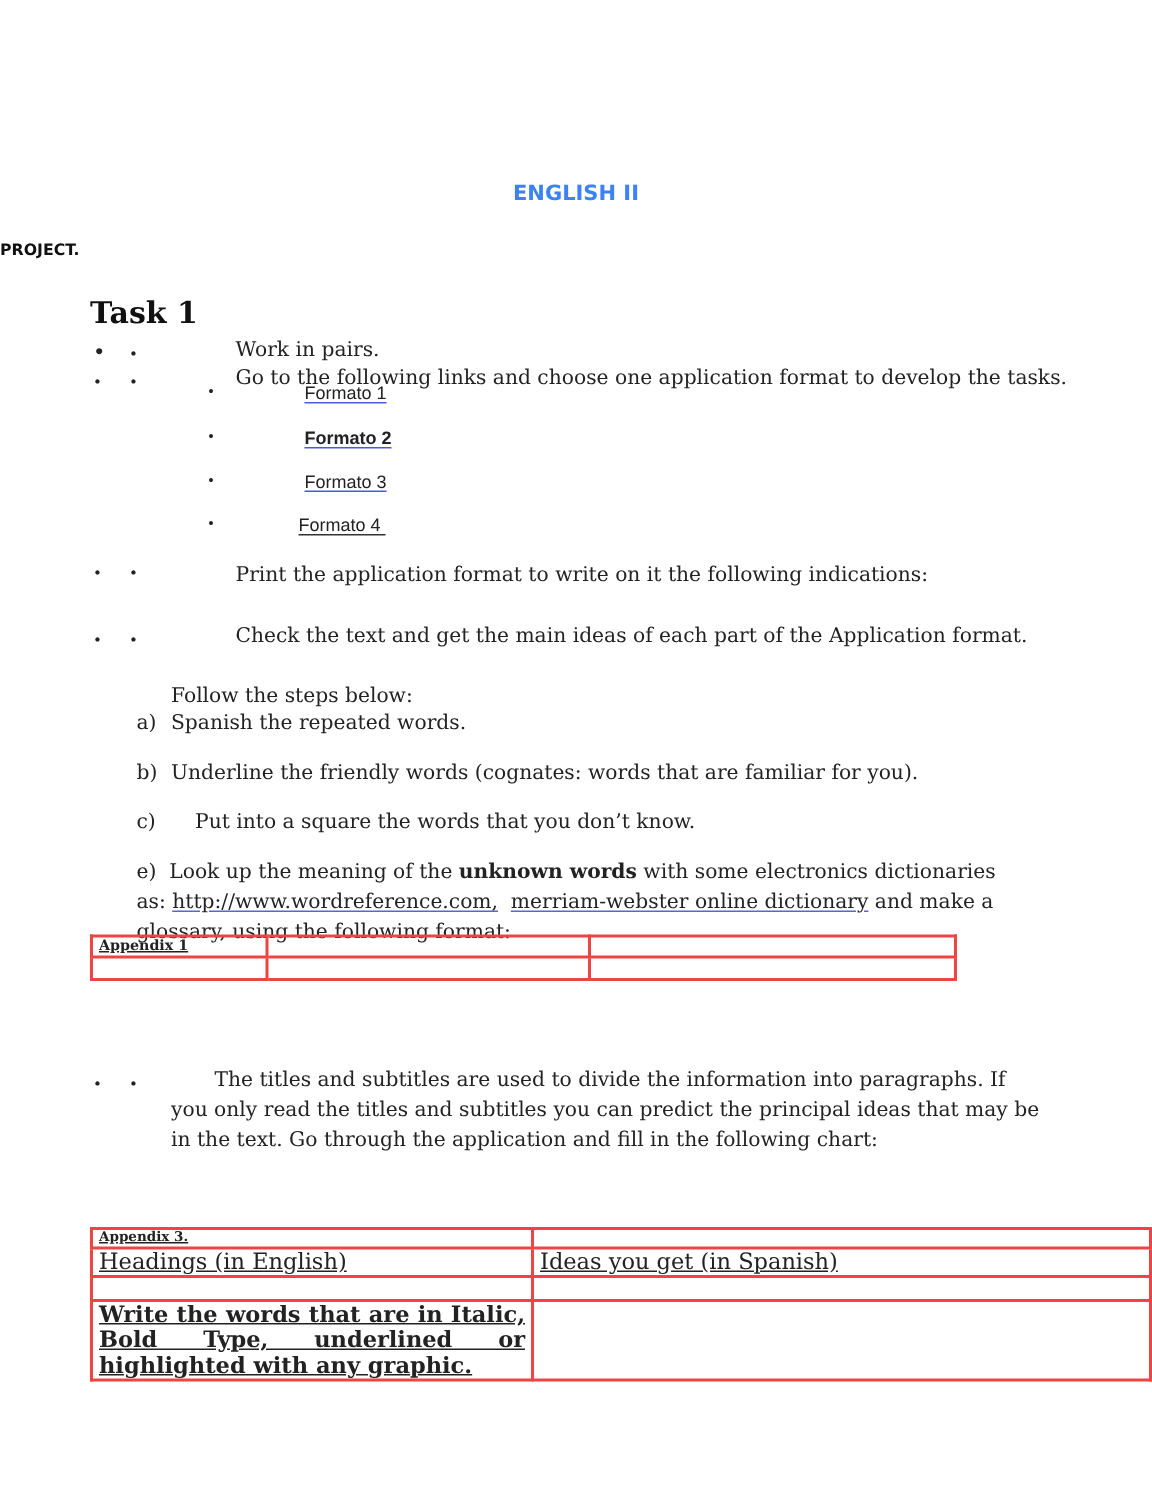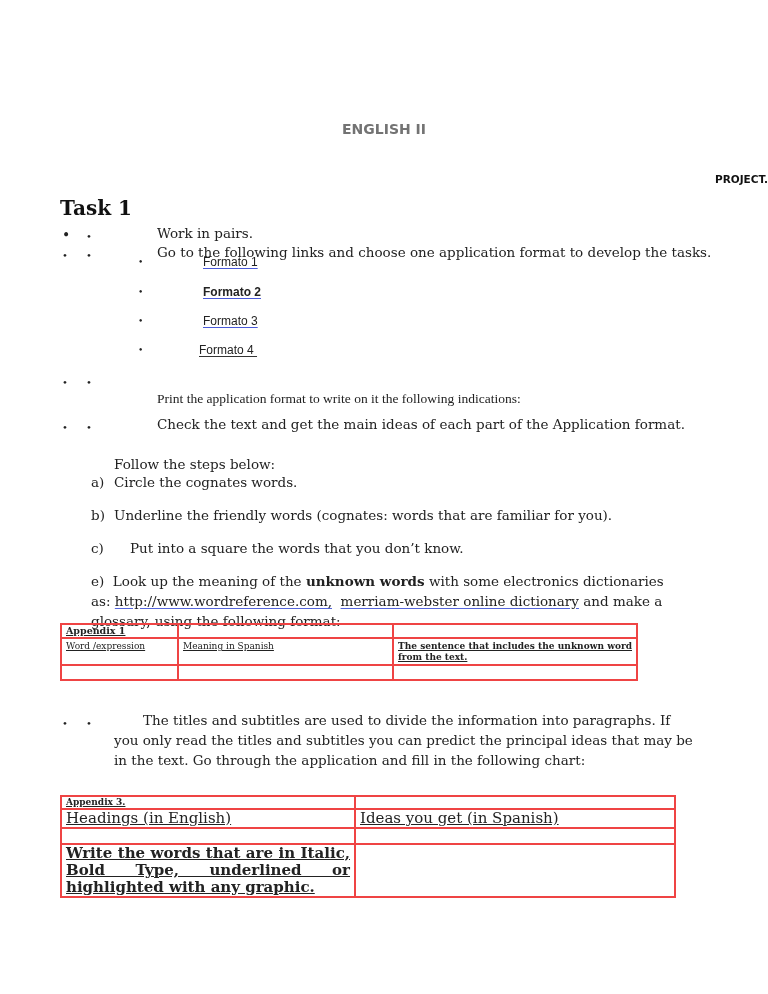--- a/index.html
+++ b/index.html
@@ -1,34 +1,34 @@
 <!DOCTYPE html>
 <html><head>
 <meta charset="utf-8">
 <style>
   html, body { margin:0; padding:0; background:#ffffff; }
   body { width:768px; height:994px; position:relative; overflow:hidden;
          font-family:"DejaVu Serif", serif; color:#222; }
   .abs { position:absolute; }
-  .title { left:0; width:768px; text-align:center; top:121px; font-family:"DejaVu Sans", sans-serif; font-weight:bold; font-size:14px; color:#737373; }
-  .subtitle { left:0; width:768px; text-align:right; top:161px; font-family:"DejaVu Sans", sans-serif; font-weight:bold; font-size:10.5px; color:#111;margin-top:12px; }
+  .title { left:0; width:768px; text-align:center; top:121px; font-family:"DejaVu Sans", sans-serif; font-weight:bold; font-size:14px; color:#3b82f6; }
+  .subtitle { left:0; width:768px; text-align:left; top:161px; font-family:"DejaVu Sans", sans-serif; font-weight:bold; font-size:10.5px; color:#111; }
   .task { left:60px; top:196px; font-weight:bold; font-size:20px; color:#111; }
   .body-text { font-size:13.5px; line-height:20px; color:#222; }
   .bullet-big { font-size:14px; }
   .bullet-small { font-size:10px; }
   .link-item { font-family:"Liberation Sans", sans-serif; font-size:12px; color:#222; text-decoration:underline; text-decoration-color:#4a5ad8; text-underline-offset:2px; }
   .link-item.dark { text-decoration-color:#333; }
   .bul { font-size:9px; color:#222; }
   .url { text-decoration:underline; text-decoration-color:#5566dd; text-underline-offset:2px; }
   table.grid { border-collapse:collapse; position:absolute; }
   table.grid td { border:2px solid #ef4444; padding:0 4px; vertical-align:top;text-decoration:underline; }
   .t1 { left:60px; top:623px; width:578px; font-size:9px; }
   .t1 .hdr { font-weight:bold; font-size:9.5px; }
   .t1 .bold { font-weight:bold; text-align:justify; text-align-last:left; }
-  .t2 { left:60px; top:795px; width:616px; }
+  .t2 { left:60px; top:818px; width:708px; }
   .t2 .small-hdr { font-weight:bold; font-size:9px; }
   .t2 .h { font-size:15px; line-height:17px; }
   .t2 .instr { font-weight:bold; font-size:15px; line-height:17px; text-align:justify; text-align-last:left; }
 </style>
 </head>
 <body>
 
 <div class="abs title">ENGLISH II</div>
 <div class="abs subtitle">PROJECT.</div>
 
@@ -49,54 +49,49 @@
 <a class="abs link-item" style="left:203px; top:285px;font-weight:bold;">Formato 2</a>
 
 <div class="abs bul" style="left:138px; top:316px;">•</div>
 <a class="abs link-item" style="left:203px; top:314px;">Formato 3</a>
 
 <div class="abs bul" style="left:138px; top:345px;">•</div>
 <a class="abs link-item dark" style="left:199px; top:343px; white-space:pre;">Formato 4 </a>
 
 <div class="abs body-text" style="left:62px; top:371px;"><span class="bullet-small">•</span></div>
 <div class="abs body-text" style="left:86px; top:371px;"><span class="bullet-small">•</span></div>
-<div class="abs body-text" style="left:157px; top:389px;font-family:Liberation Serif, serif;">Print the application format to write on it the following indications:</div>
+<div class="abs body-text" style="left:157px; top:373px;">Print the application format to write on it the following indications:</div>
 
 <div class="abs body-text" style="left:62px; top:416px;"><span class="bullet-small">•</span></div>
 <div class="abs body-text" style="left:86px; top:416px;"><span class="bullet-small">•</span></div>
 <div class="abs body-text" style="left:157px; top:414px;text-align:center;">Check the text and get the main ideas of each part of the Application format.</div>
 <div class="abs body-text" style="left:114px; top:434px;margin-top:20px;">Follow the steps below:</div>
 
 <div class="abs body-text" style="left:91px; top:472px;">a)</div>
-<div class="abs body-text" style="left:114px; top:472px;">Circle the cognates words.</div>
+<div class="abs body-text" style="left:114px; top:472px;">Spanish the repeated words.</div>
 
 <div class="abs body-text" style="left:91px; top:505px;">b)</div>
 <div class="abs body-text" style="left:114px; top:505px;">Underline the friendly words (cognates: words that are familiar for you).</div>
 
 <div class="abs body-text" style="left:91px; top:538px;">c)</div>
 <div class="abs body-text" style="left:130px; top:538px;">Put into a square the words that you don’t know.</div>
 
 <div class="abs body-text" style="left:91px; top:571px; width:555px; white-space:nowrap;">
   <span>e)</span>&nbsp;
   <span>Look up the meaning of the </span><b>unknown words</b><span> with some electronics dictionaries</span>
 </div>
 <div class="abs body-text" style="left:91px; top:591px; white-space:pre;"><span>as: </span><a class="url">http://www.wordreference.com,</a>  <a class="url">merriam-webster online dictionary</a><span> and make a</span></div>
 <div class="abs body-text" style="left:91px; top:611px;">glossary, using the following format:</div>
 
 <table class="grid t1">
   <tbody>
       <tr style="height:14px;">
     <td class="hdr" style="width:107px;">Appendix 1</td>
     <td style="width:205px;"></td>
     <td></td>
-  </tr>
-  <tr style="height:27px;">
-    <td style="padding-top:2px;">Word /expression</td>
-    <td style="padding-top:2px;">Meaning in Spanish</td>
-    <td class="bold" style="padding-top:2px; line-height:11px;">The sentence that includes the unknown word from the text.</td>
   </tr>
   <tr style="height:15px;">
     <td></td>
     <td></td>
     <td></td>
   </tr>
 </tbody>
   </table>
 
 <div class="abs body-text" style="left:62px; top:712px;"><span class="bullet-small">•</span></div>

